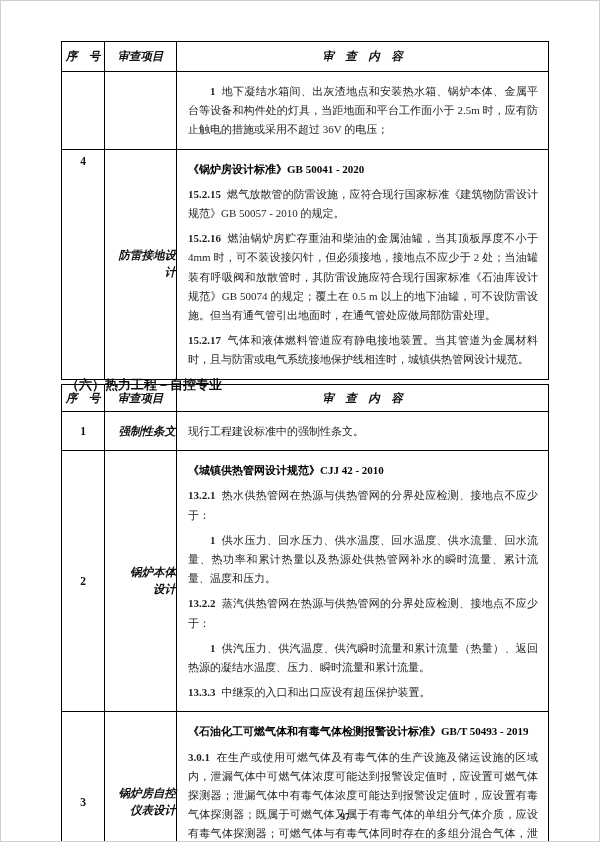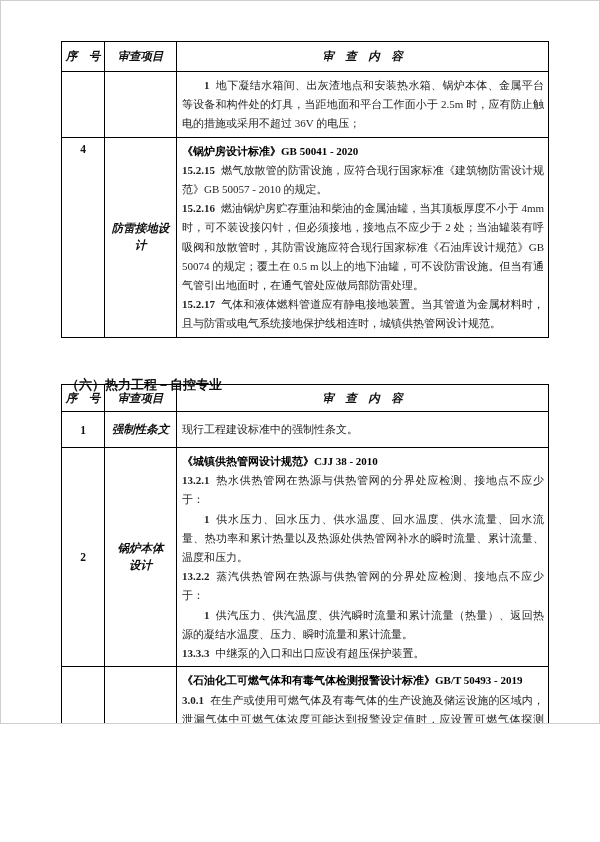--- a/index.html
+++ b/index.html
@@ -1,17 +1,17 @@
 <!DOCTYPE html>
 <html><head>
 <meta charset="utf-8">
 <style>
   html,body { margin:0; padding:0; background:#ffffff; }
   .page {
-    position:relative; width:600px; height:724px; background:#ffffff;
+    position:relative; width:600px; height:842px; background:#ffffff;
     font-family:"Liberation Serif","DejaVu Serif",serif;
     color:#1f1f1f; box-sizing:border-box; border:1px solid #cfcfcf;
     overflow:hidden;
   }
   table.review {
     position:absolute; left:60px; width:487px;
     border-collapse:collapse; table-layout:fixed;
     border:1.5px solid #000;
   }
   table.t1 { top:40px; }
@@ -22,30 +22,30 @@
     text-align:center; vertical-align:middle; color:#111;
   }
   .t1 th { height:30px; }
   .t2 th { height:27px; }
   td.no-cell {
     text-align:center; vertical-align:middle;
     font-weight:bold; font-size:11.5px; color:#111;
   }
   td.no-top { vertical-align:top; padding-top:5px; }
   td.item-cell {
-    text-align:center; vertical-align:middle;
+    text-align:right; vertical-align:middle;
     font-style:italic; font-weight:600; font-size:11.5px;
     line-height:17px; white-space:pre-line; color:#111;
   }
   td.content-cell {
     vertical-align:middle; padding:4px 4px 3px 5px;
     font-size:11px; line-height:19.2px;
     text-align:justify;
   }
-  .para { margin:0; }
+  .para { margin:6px; }
   .para.indent { text-indent:2em; }
   .para .lead { font-weight:bold; margin-right:6px; }
   .para.title, .para .title-text { font-weight:bold; color:#000; }
   .section-heading {
     position:absolute; left:65px; top:348px;
     font-family:"Liberation Sans","DejaVu Sans",sans-serif;
     font-weight:bold; font-size:13px; color:#111;margin-top:27px;
   }
   .page-number {
     position:absolute; left:0; top:811px; width:600px;
@@ -109,21 +109,21 @@
       <td class="item-cell">强制性条文</td>
       <td class="content-cell">
         <p class="para"><span>现行工程建设标准中的强制性条文。</span></p>
       </td>
     </tr>
     <tr style="height:184px;">
       <td class="no-cell">2</td>
       <td class="item-cell">锅炉本体
 设计</td>
       <td class="content-cell">
-        <p class="para title">《城镇供热管网设计规范》CJJ 38 - 2010</p>
+        <p class="para title">《城镇供热管网设计规范》CJJ 42 - 2010</p>
         <p class="para"><span class="lead">13.2.1</span><span>热水供热管网在热源与供热管网的分界处应检测、接地点不应少于：</span></p>
         <p class="para indent"><span class="lead">1</span><span>供水压力、回水压力、供水温度、回水温度、供水流量、回水流量、热功率和累计热量以及热源处供热管网补水的瞬时流量、累计流量、温度和压力。</span></p>
         <p class="para"><span class="lead">13.2.2</span><span>蒸汽供热管网在热源与供热管网的分界处应检测、接地点不应少于：</span></p>
         <p class="para indent"><span class="lead">1</span><span>供汽压力、供汽温度、供汽瞬时流量和累计流量（热量）、返回热源的凝结水温度、压力、瞬时流量和累计流量。</span></p>
         <p class="para"><span class="lead">13.3.3</span><span>中继泵的入口和出口应设有超压保护装置。</span></p>
       </td>
     </tr>
     <tr style="height:162px;">
       <td class="no-cell">3</td>
       <td class="item-cell">锅炉房自控

